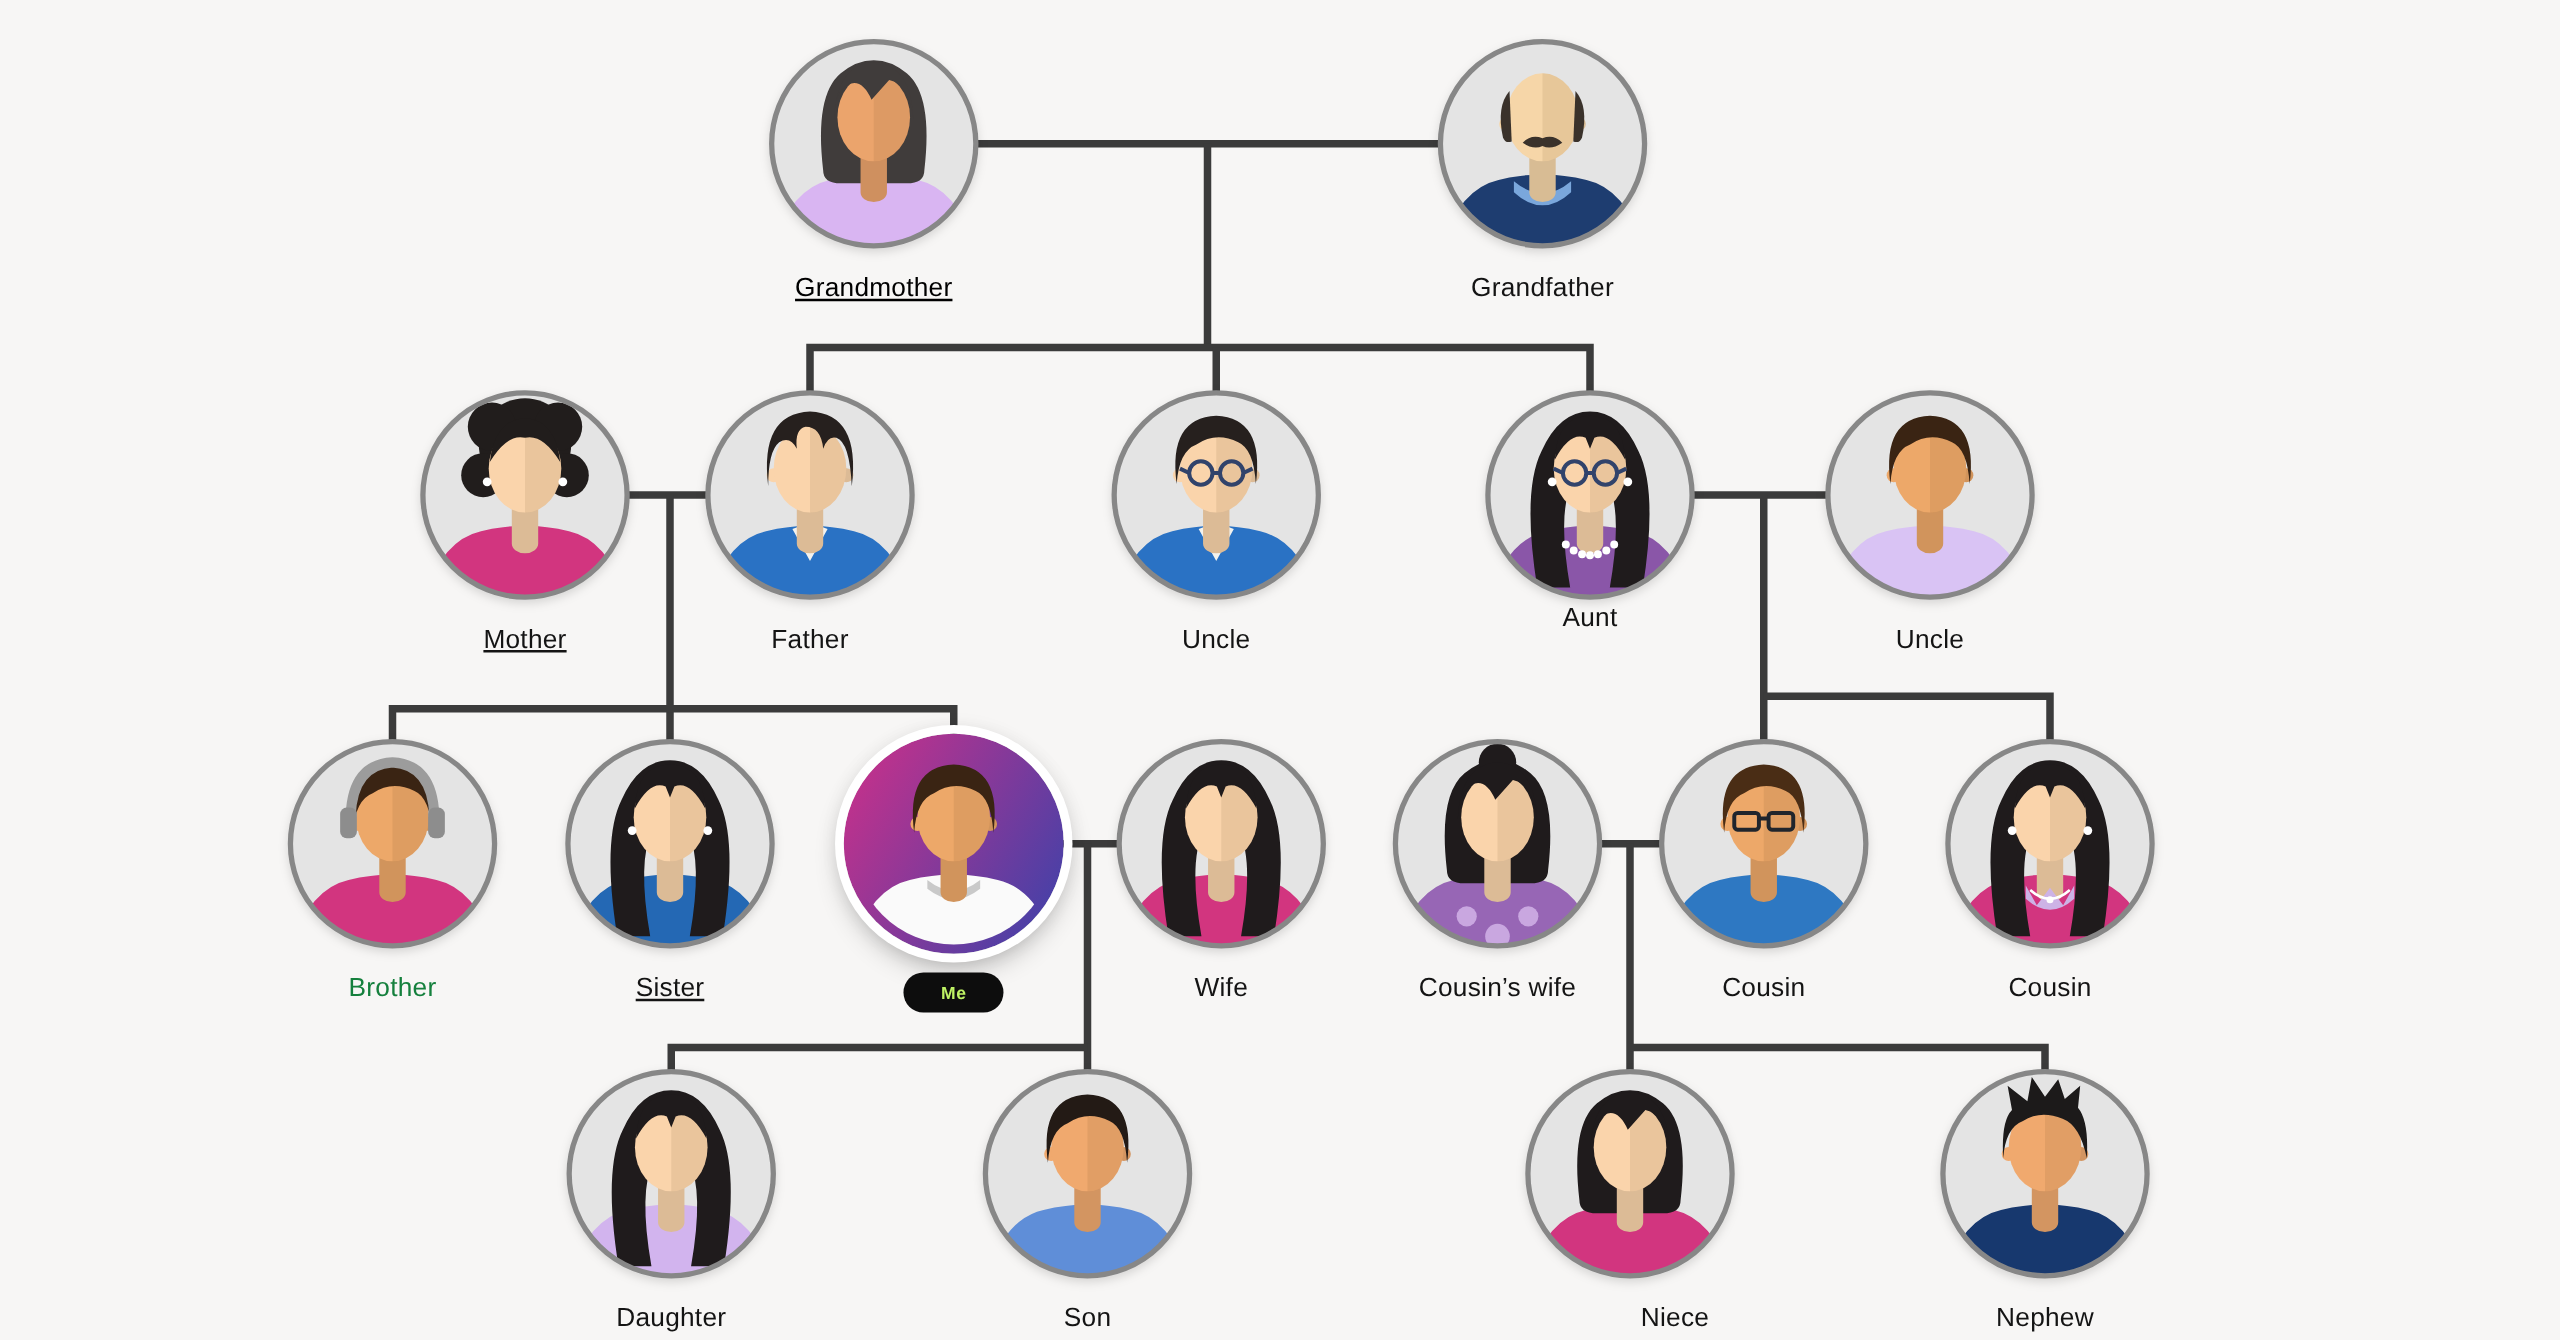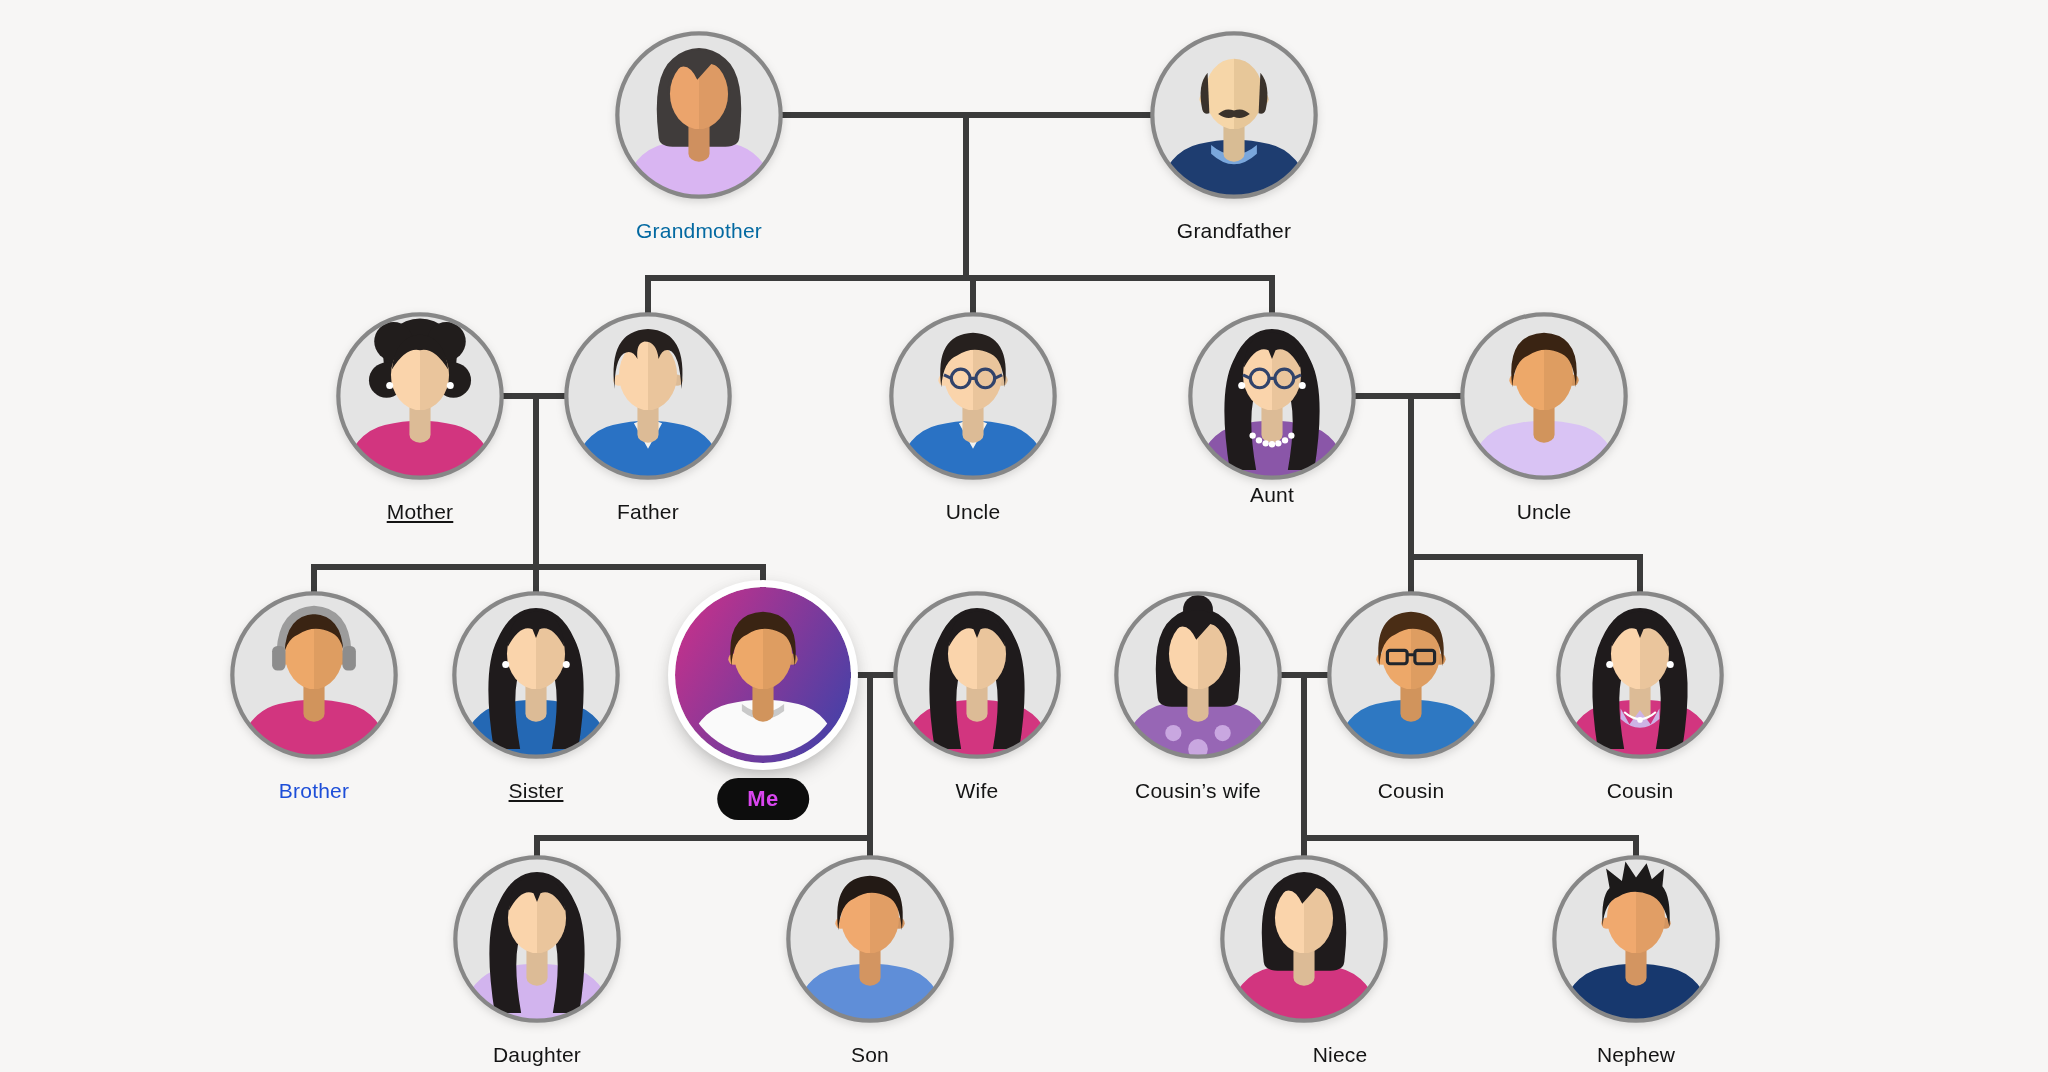--- a/index.html
+++ b/index.html
@@ -5,22 +5,22 @@
   html,body{margin:0;padding:0;background:#f7f6f5;}
   .stage{position:relative;width:2048px;height:1072px;background:#f7f6f5;overflow:hidden;
          font-family:"Liberation Sans",sans-serif;}
   svg.wires{position:absolute;left:0;top:0;width:2048px;height:1072px;}
   .node{position:absolute;width:176px;height:176px;border-radius:50%;cursor:pointer;}
   .node svg{display:block;filter:drop-shadow(0 3px 4px rgba(0,0,0,0.13));}
   .node.highlight{box-shadow:0 0 0 7px #ffffff,0 10px 22px rgba(0,0,0,0.30),0 0 20px rgba(0,0,0,0.12);}
   .node.highlight svg{filter:none;border-radius:50%;}
   .plabel{position:absolute;transform:translateX(-50%);font-size:21px;font-weight:500;
           color:#141414;white-space:nowrap;letter-spacing:0.2px;}
-  .badge{position:absolute;transform:translateX(-50%);background:#0d0d0d;color:#d946ef;
-         font-size:22px;font-weight:700;padding:8px 30px;border-radius:26px;letter-spacing:0.5px;}
+  .badge{position:absolute;transform:translateX(-50%);background:#0d0d0d;color:#bef264;
+         font-size:14px;font-weight:700;padding:8px 30px;border-radius:26px;letter-spacing:0.5px;}
 </style>
 </head>
 <body>
 
 <div class="stage">
   <svg class="wires" viewBox="0 0 2048 1072">
       <polyline points="699,115 1234,115" fill="none" stroke="#3b3b3b" stroke-width="6"></polyline>
       <polyline points="966,115 966,278" fill="none" stroke="#3b3b3b" stroke-width="6"></polyline>
       <polyline points="648,320 648,278 1272,278 1272,320" fill="none" stroke="#3b3b3b" stroke-width="6"></polyline>
       <polyline points="973,278 973,320" fill="none" stroke="#3b3b3b" stroke-width="6"></polyline>
@@ -50,21 +50,21 @@
             <path d="M2,104 Q10,71 30,66.5 Q40,64 50,64 Q60,64 70,66.5 Q90,71 98,104 Z" fill="#d9b5f2"></path>
             <path d="M27,62 Q23,28 35,18 Q42,12 50,12 Q58,12 65,18 Q77,28 73,62 Q73,68 65,68 L35,68 Q27,68 27,62 Z" fill="#403c3b"></path>
             <path d="M44,48 h12 v24 a6,4.5 0 0 1 -12,0 Z" fill="#cf905f"></path>
             <ellipse cx="50" cy="38" rx="16.5" ry="20" fill="#eba46c"></ellipse>
             <path d="M50,18 A16.5,20 0 0 1 50,58 Z" fill="rgba(101,67,33,0.10)"></path>
             <path d="M32,39 Q33,14 50,13 Q67,14 68,39 Q66,23 57,21 L49,30 Q44,19 37,24 Q32,28 32,39 Z" fill="#403c3b"></path>
           </g>
           <circle cx="50" cy="50" r="46.4" fill="none" stroke="#878787" stroke-width="2.4"></circle>
         </svg>
       </div>
-      <div class="plabel" style="left: 699px; top: 219px; color: #0369a1;">Grandmother</div>
+      <div class="plabel" style="left: 699px; top: 219px; color: #000000; text-decoration: underline;">Grandmother</div>
       <div class="node" style="left: 1146px; top: 27px;">
         <svg viewBox="0 0 100 100" width="176" height="176">
           <defs>
             <clipPath id="clip1">
               <circle cx="50" cy="50" r="45.8"></circle>
             </clipPath>
           </defs>
           <circle cx="50" cy="50" r="46.4" fill="#e4e4e4"></circle>
           <g clip-path="url(#clip1)">
             <path d="M2,104 Q10,71 30,66.5 Q40,64 50,64 Q60,64 70,66.5 Q90,71 98,104 Z" fill="#1e3d70"></path>
@@ -238,21 +238,21 @@
             <ellipse cx="50" cy="38" rx="16.5" ry="20" fill="#eda869"></ellipse>
             <path d="M50,18 A16.5,20 0 0 1 50,58 Z" fill="rgba(101,67,33,0.10)"></path>
             <path d="M32,45 Q28,15 50,14 Q72,15 68,45 Q67,29 60,26 Q50,21 41,27 Q33,30 32,45 Z" fill="#3a2413"></path>
             <path d="M31,37 Q32,14 50,13 Q68,14 69,37" stroke="#9c9c9c" stroke-width="4.6" fill="none"></path>
             <rect x="26.2" y="33.5" width="7.6" height="14" rx="3" fill="#8d8d8d"></rect>
             <rect x="66.2" y="33.5" width="7.6" height="14" rx="3" fill="#8d8d8d"></rect>
           </g>
           <circle cx="50" cy="50" r="46.4" fill="none" stroke="#878787" stroke-width="2.4"></circle>
         </svg>
       </div>
-      <div class="plabel" style="left: 314px; top: 779px; color: #1d4ed8;">Brother</div>
+      <div class="plabel" style="left: 314px; top: 779px; color: #15803d;">Brother</div>
       <div class="node" style="left: 448px; top: 587px;">
         <svg viewBox="0 0 100 100" width="176" height="176">
           <defs>
             <clipPath id="clip8">
               <circle cx="50" cy="50" r="45.8"></circle>
             </clipPath>
           </defs>
           <circle cx="50" cy="50" r="46.4" fill="#e4e4e4"></circle>
           <g clip-path="url(#clip8)">
             <path d="M2,104 Q10,71 30,66.5 Q40,64 50,64 Q60,64 70,66.5 Q90,71 98,104 Z" fill="#2468b4"></path>

